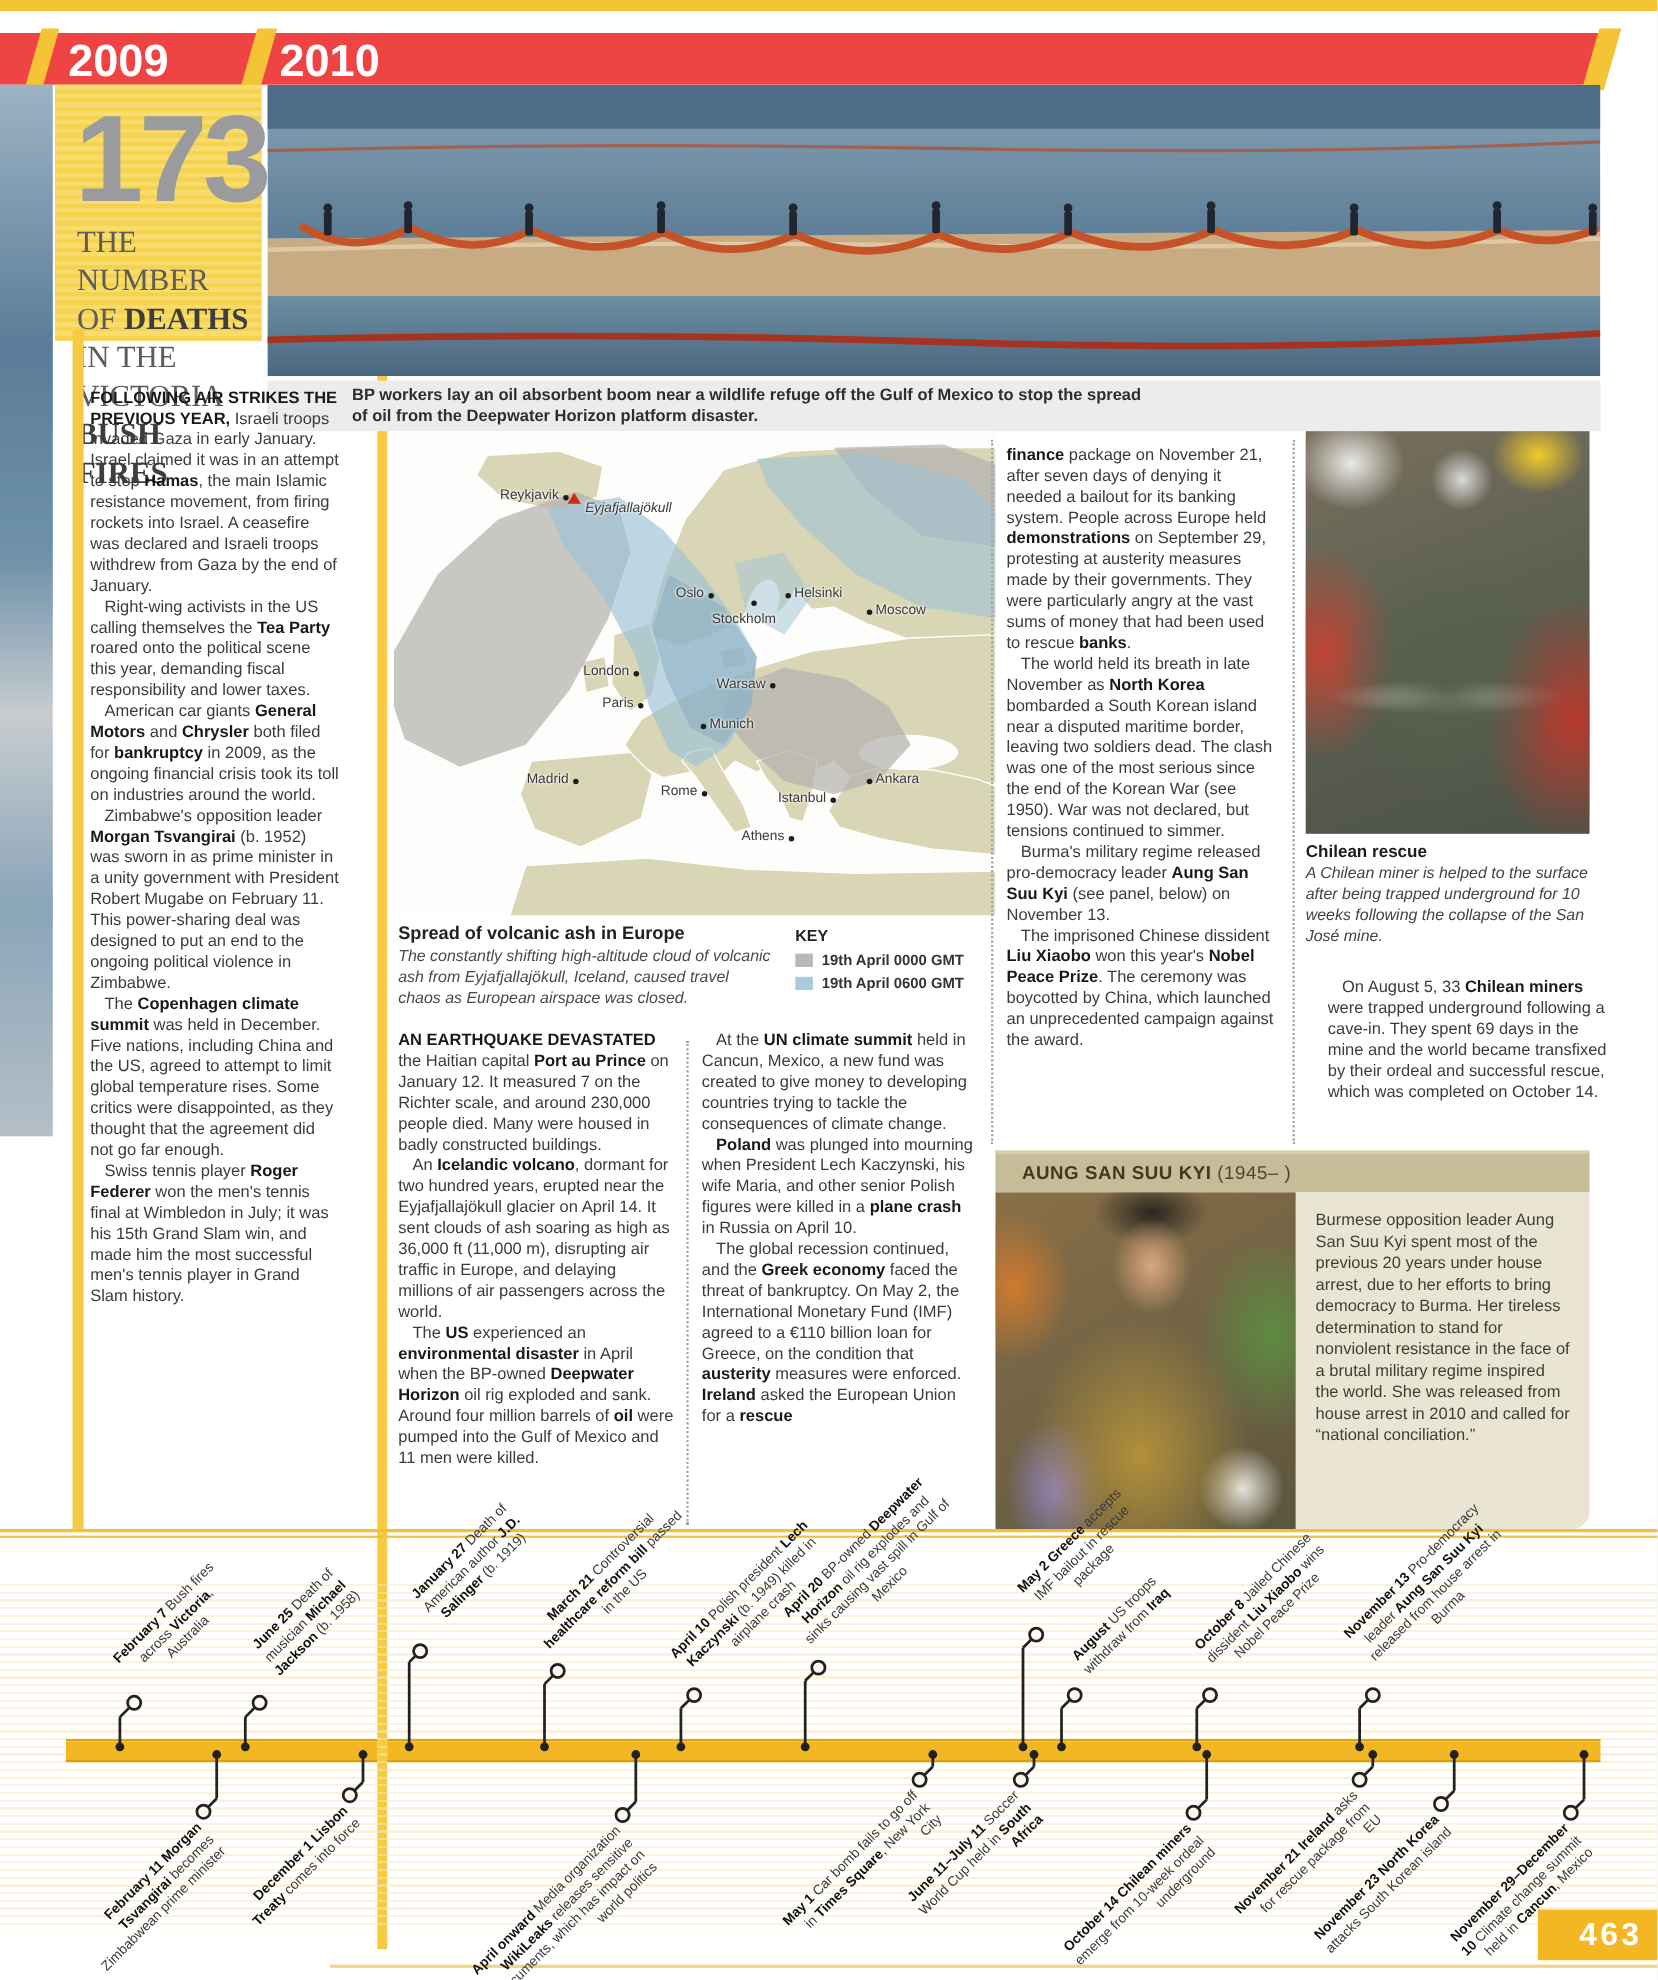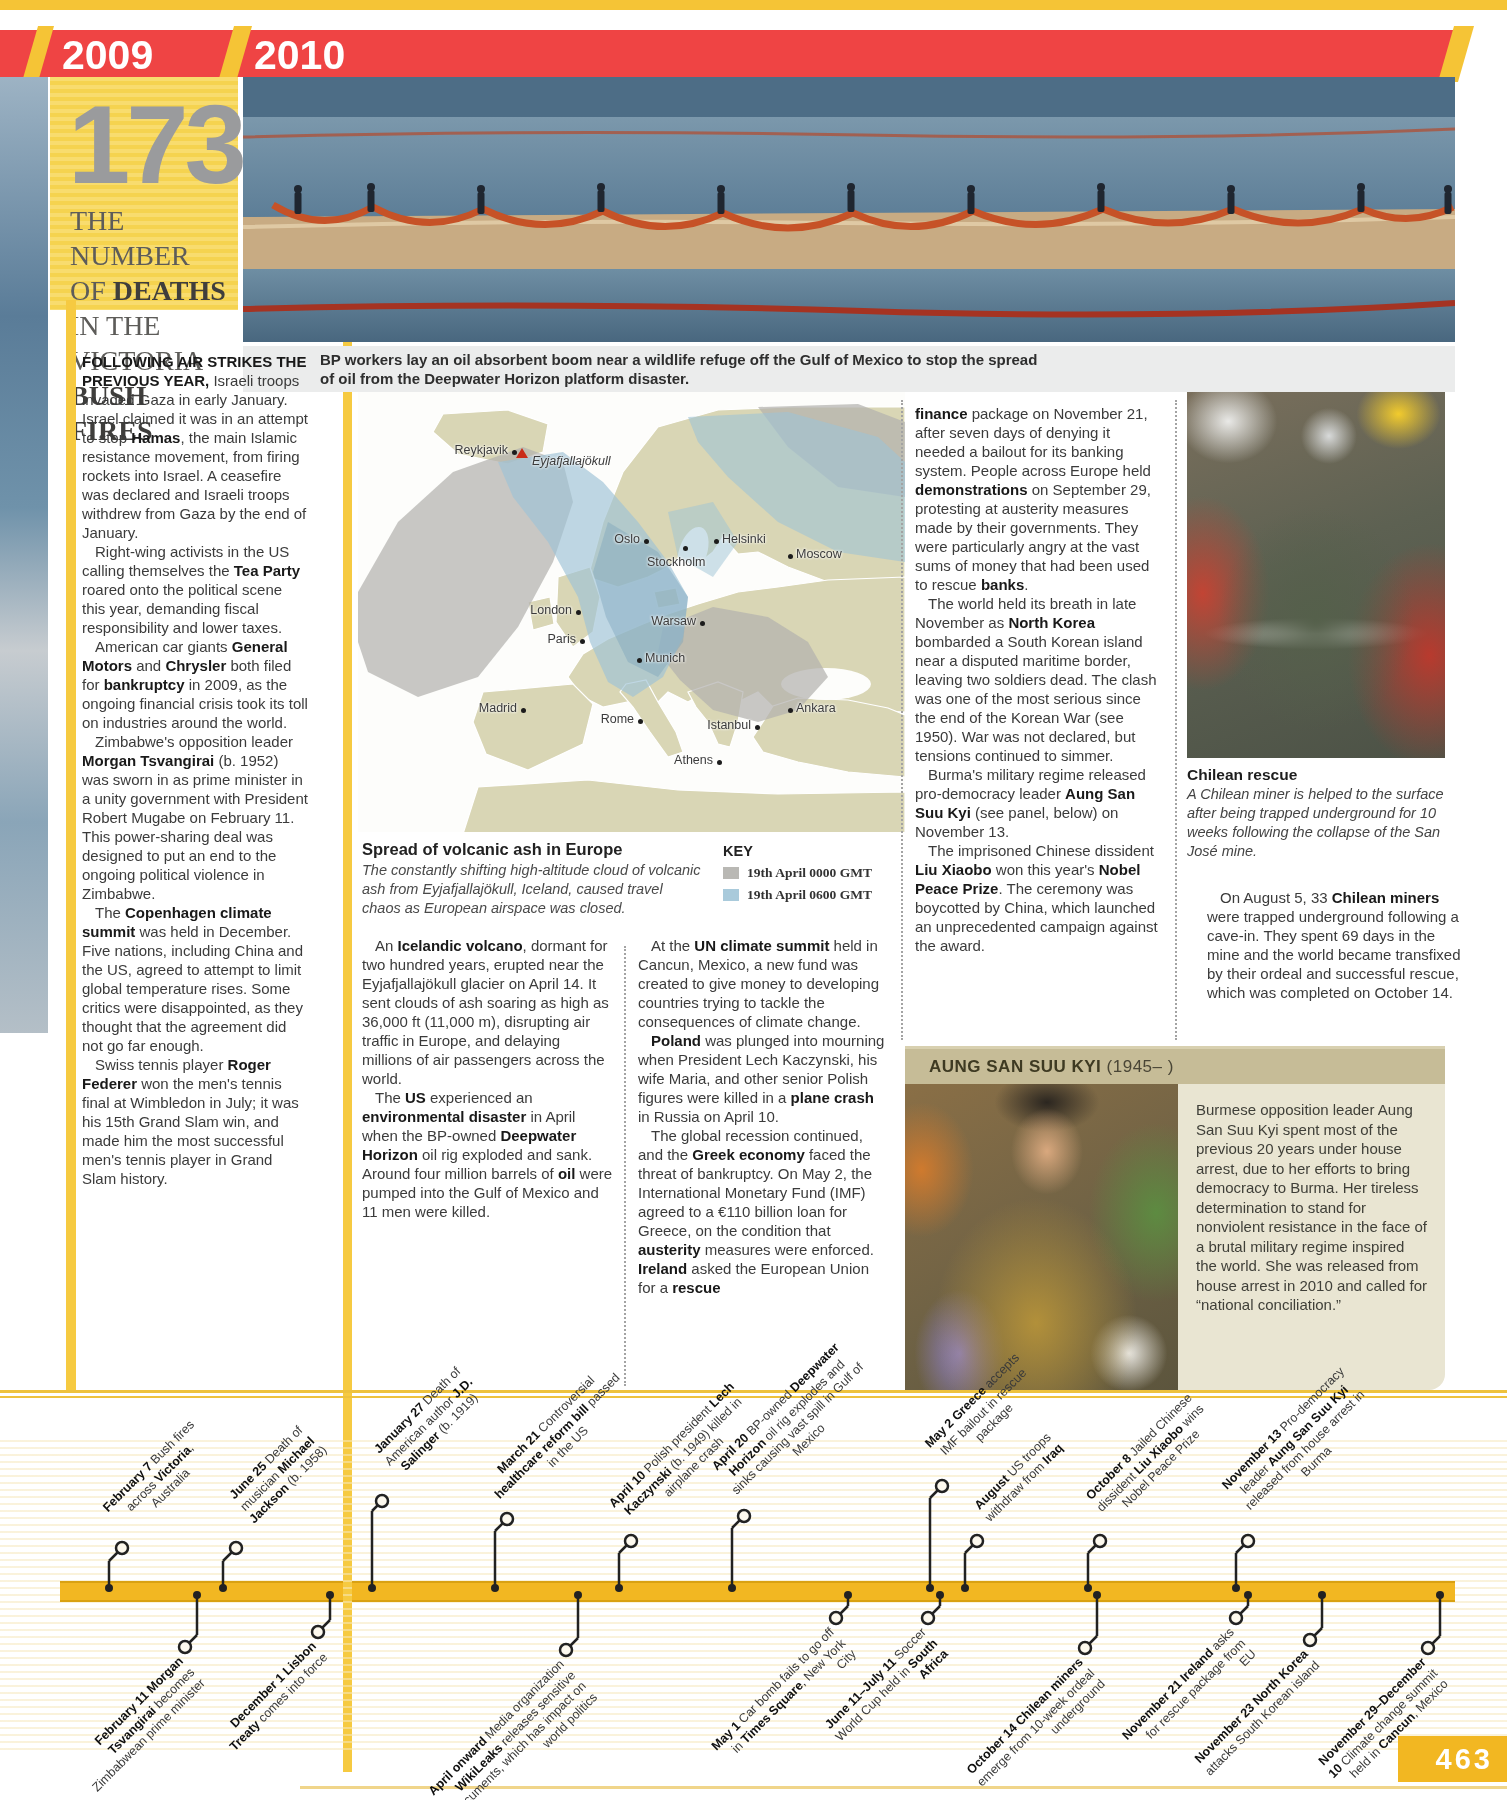--- a/index.html
+++ b/index.html
@@ -37,21 +37,21 @@
   .clab{position:absolute;font-size:12.5px;color:#3b3b3b;white-space:nowrap;
      text-shadow:0 0 3px #fff,0 0 3px #fff;}
   .volc{position:absolute;width:0;height:0;border-left:6px solid transparent;border-right:6px solid transparent;
      border-bottom:10px solid #c92b18;}
   .volclab{position:absolute;font-size:12.5px;font-style:italic;color:#3b3b3b;text-shadow:0 0 3px #fff,0 0 3px #fff;}
   .map-caption{position:absolute;left:362px;top:840px;width:340px;}
   .map-caption .mt{font-size:16.5px;font-weight:bold;color:#222;}
   .map-caption .ms{font-size:14.5px;font-style:italic;color:#4a4a4a;line-height:19px;margin-top:2px;}
   .key{position:absolute;left:723px;top:843px;width:180px;}
   .key .kt{font-size:14.5px;font-weight:bold;color:#222;margin-bottom:6px;}
-  .krow{display:flex;align-items:center;margin-bottom:6px;font-family:Liberation Serif, serif;}
+  .krow{display:flex;align-items:center;margin-bottom:6px;}
   .ksw{width:16px;height:12px;margin-right:8px;}
   .klab{font-size:13.5px;font-weight:bold;color:#333;}
   
   .textcol{position:absolute;font-size:15px;line-height:19px;color:#3b3b3b;text-align:left;}
   .textcol p{margin:0;text-indent:13px;}
   .textcol p.noind{text-indent:0;}
   .textcol b{color:#191919;}
   #col2009{left:82px;top:352px;width:226px;}
   #colMidLeft{left:362px;top:936px;width:252px;}
   #colMidRight{left:638px;top:936px;width:250px;}
@@ -258,20 +258,21 @@
 
   <div class="textcol" id="col2009">
       <p class="noind"><b>FOLLOWING AIR STRIKES THE PREVIOUS YEAR,</b> Israeli troops invaded Gaza in early January. Israel claimed it was in an attempt to stop <b>Hamas</b>, the main Islamic resistance movement, from firing rockets into Israel. A ceasefire was declared and Israeli troops withdrew from Gaza by the end of January.</p>
       <p>Right-wing activists in the US calling themselves the <b>Tea Party</b> roared onto the political scene this year, demanding fiscal responsibility and lower taxes.</p>
       <p>American car giants <b>General Motors</b> and <b>Chrysler</b> both filed for <b>bankruptcy</b> in 2009, as the ongoing financial crisis took its toll on industries around the world.</p>
       <p>Zimbabwe's opposition leader <b>Morgan Tsvangirai</b> (b. 1952) was sworn in as prime minister in a unity government with President Robert Mugabe on February 11. This power-sharing deal was designed to put an end to the ongoing political violence in Zimbabwe.</p>
       <p>The <b>Copenhagen climate summit</b> was held in December. Five nations, including China and the US, agreed to attempt to limit global temperature rises. Some critics were disappointed, as they thought that the agreement did not go far enough.</p>
       <p>Swiss tennis player <b>Roger Federer</b> won the men's tennis final at Wimbledon in July; it was his 15th Grand Slam win, and made him the most successful men's tennis player in Grand Slam history.</p>
     </div>
   <div class="textcol" id="colMidLeft">
+      <p class="noind"><b>AN EARTHQUAKE DEVASTATED</b> the Haitian capital <b>Port au Prince</b> on January 12. It measured 7 on the Richter scale, and around 230,000 people died. Many were housed in badly constructed buildings.</p>
       <p>An <b>Icelandic volcano</b>, dormant for two hundred years, erupted near the Eyjafjallajökull glacier on April 14. It sent clouds of ash soaring as high as 36,000 ft (11,000 m), disrupting air traffic in Europe, and delaying millions of air passengers across the world.</p>
       <p>The <b>US</b> experienced an <b>environmental disaster</b> in April when the BP-owned <b>Deepwater Horizon</b> oil rig exploded and sank. Around four million barrels of <b>oil</b> were pumped into the Gulf of Mexico and 11 men were killed.</p>
     </div>
   <div class="textcol" id="colMidRight">
       <p>At the <b>UN climate summit</b> held in Cancun, Mexico, a new fund was created to give money to developing countries trying to tackle the consequences of climate change.</p>
       <p><b>Poland</b> was plunged into mourning when President Lech Kaczynski, his wife Maria, and other senior Polish figures were killed in a <b>plane crash</b> in Russia on April 10.</p>
       <p>The global recession continued, and the <b>Greek economy</b> faced the threat of bankruptcy. On May 2, the International Monetary Fund (IMF) agreed to a €110 billion loan for Greece, on the condition that <b>austerity</b> measures were enforced. <b>Ireland</b> asked the European Union for a <b>rescue</b></p>
     </div>
   <div class="textcol" id="colRight">
       <p class="noind"><b>finance</b> package on November 21, after seven days of denying it needed a bailout for its banking system. People across Europe held <b>demonstrations</b> on September 29, protesting at austerity measures made by their governments. They were particularly angry at the vast sums of money that had been used to rescue <b>banks</b>.</p>

